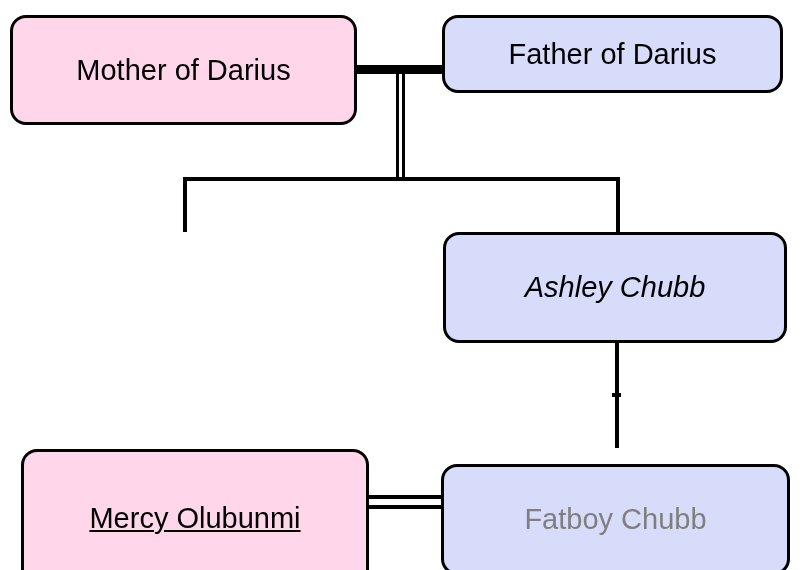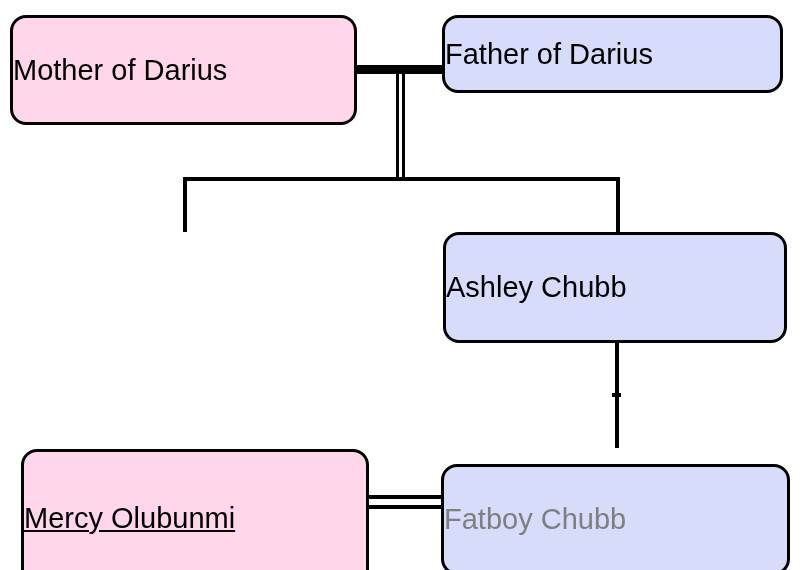--- a/index.html
+++ b/index.html
@@ -16,35 +16,35 @@
     overflow: hidden;
   }
   
   .node {
     position: absolute;
     box-sizing: border-box;
     border: 3px solid #000000;
     border-radius: 16px;
     display: flex;
     align-items: center;
-    justify-content: flex-start;
+    justify-content: center;
     font-size: 29px;
     color: #000000;
     z-index: 2;
     background: #ffffff;
   }
   .node.female { background: #ffd6ea; }
   .node.male   { background: #d6dcfa; }
   .node-label { white-space: nowrap; }
   .muted .node-label { color: #7f7f7f; }
 
   .node-mother { left: 10px;  top: 15px;  width: 347px; height: 110px; }
   .node-father { left: 442px; top: 15px;  width: 341px; height: 78px; }
   .node-darius { left: 9px;   top: 232px; width: 349px; height: 110px; }
-  .node-ashley { left: 443px; top: 232px; width: 344px; height: 111px; }
+  .node-ashley { left: 443px; top: 232px; width: 344px; height: 111px; font-style: italic; }
   .node-mercy  { left: 21px;   top: 449px; width: 348px; height: 138px; text-decoration: underline; }
   .node-fatboy { left: 441px; top: 464px; width: 349px; height: 111px; }
 
   
   .edge {
     position: absolute;
     background: #000000;
     z-index: 1;
   }
   .edge-union-top        { left: 357px; top: 65px;  width: 86px;  height: 9px; }

